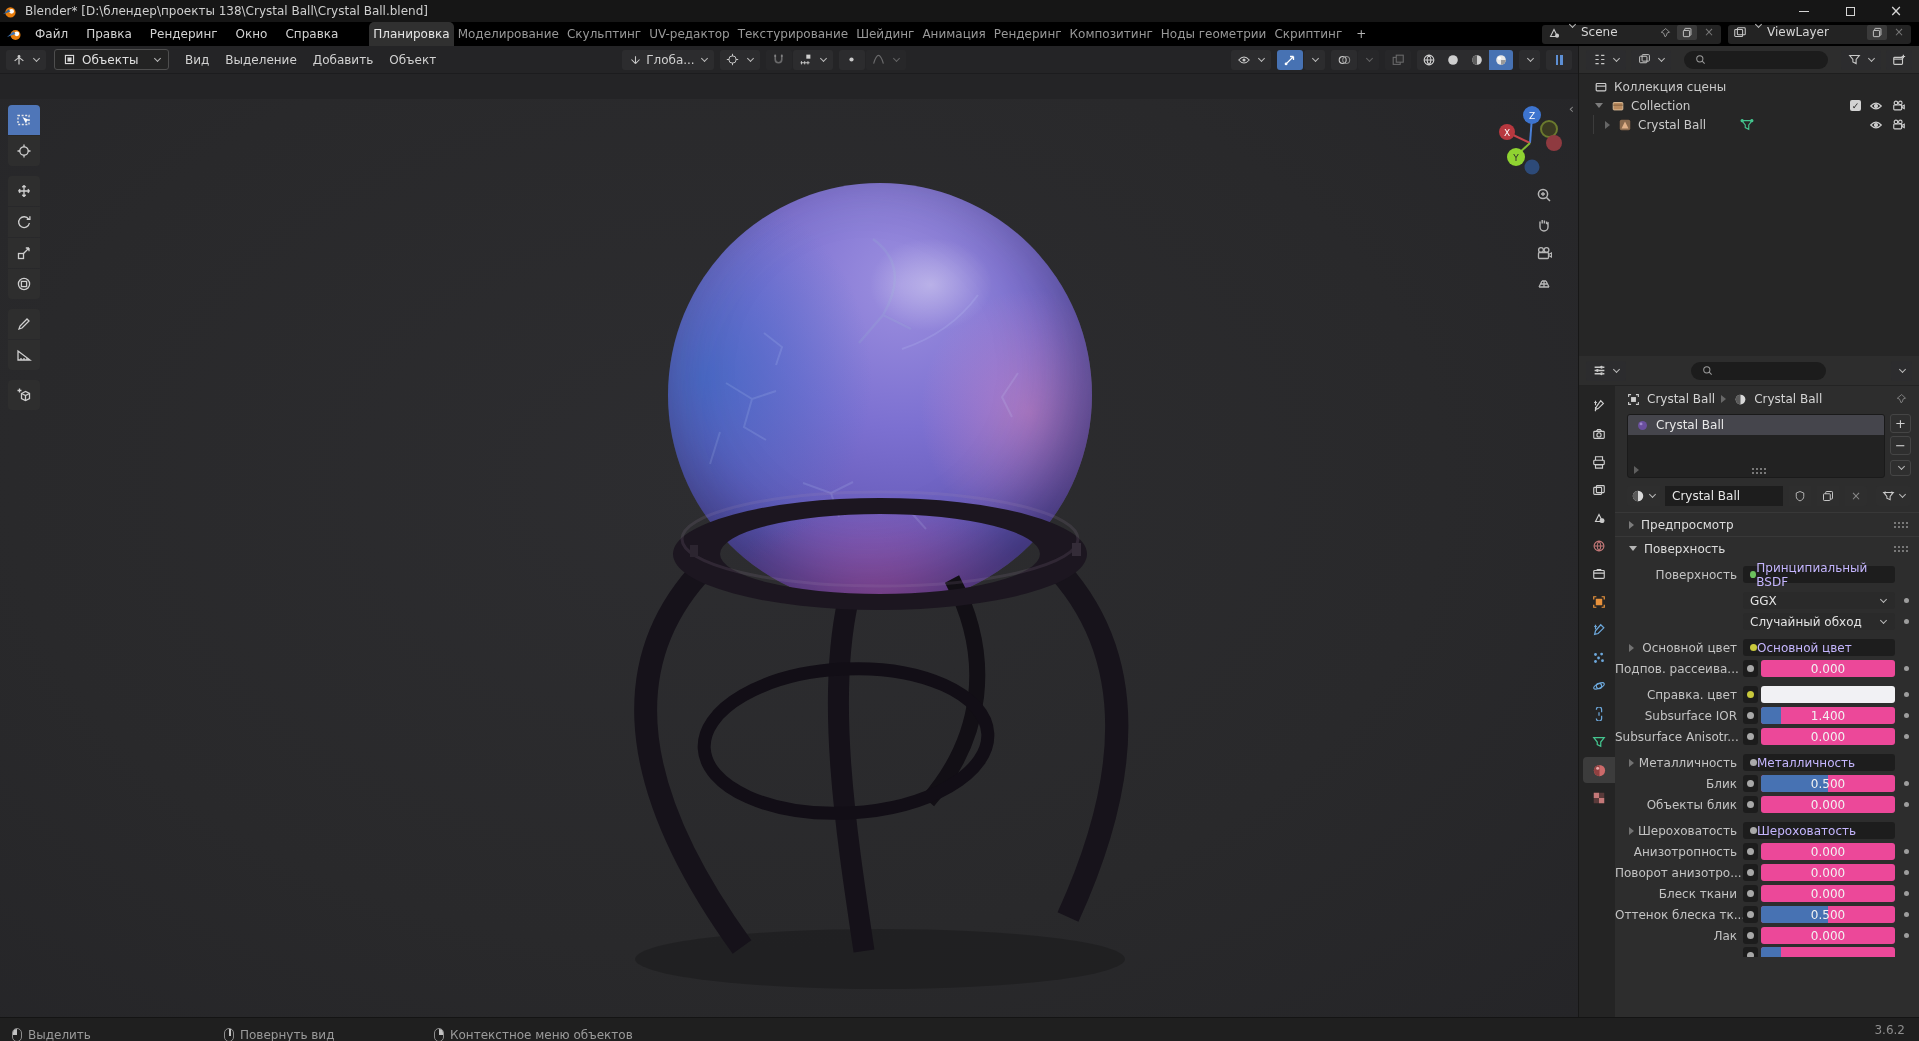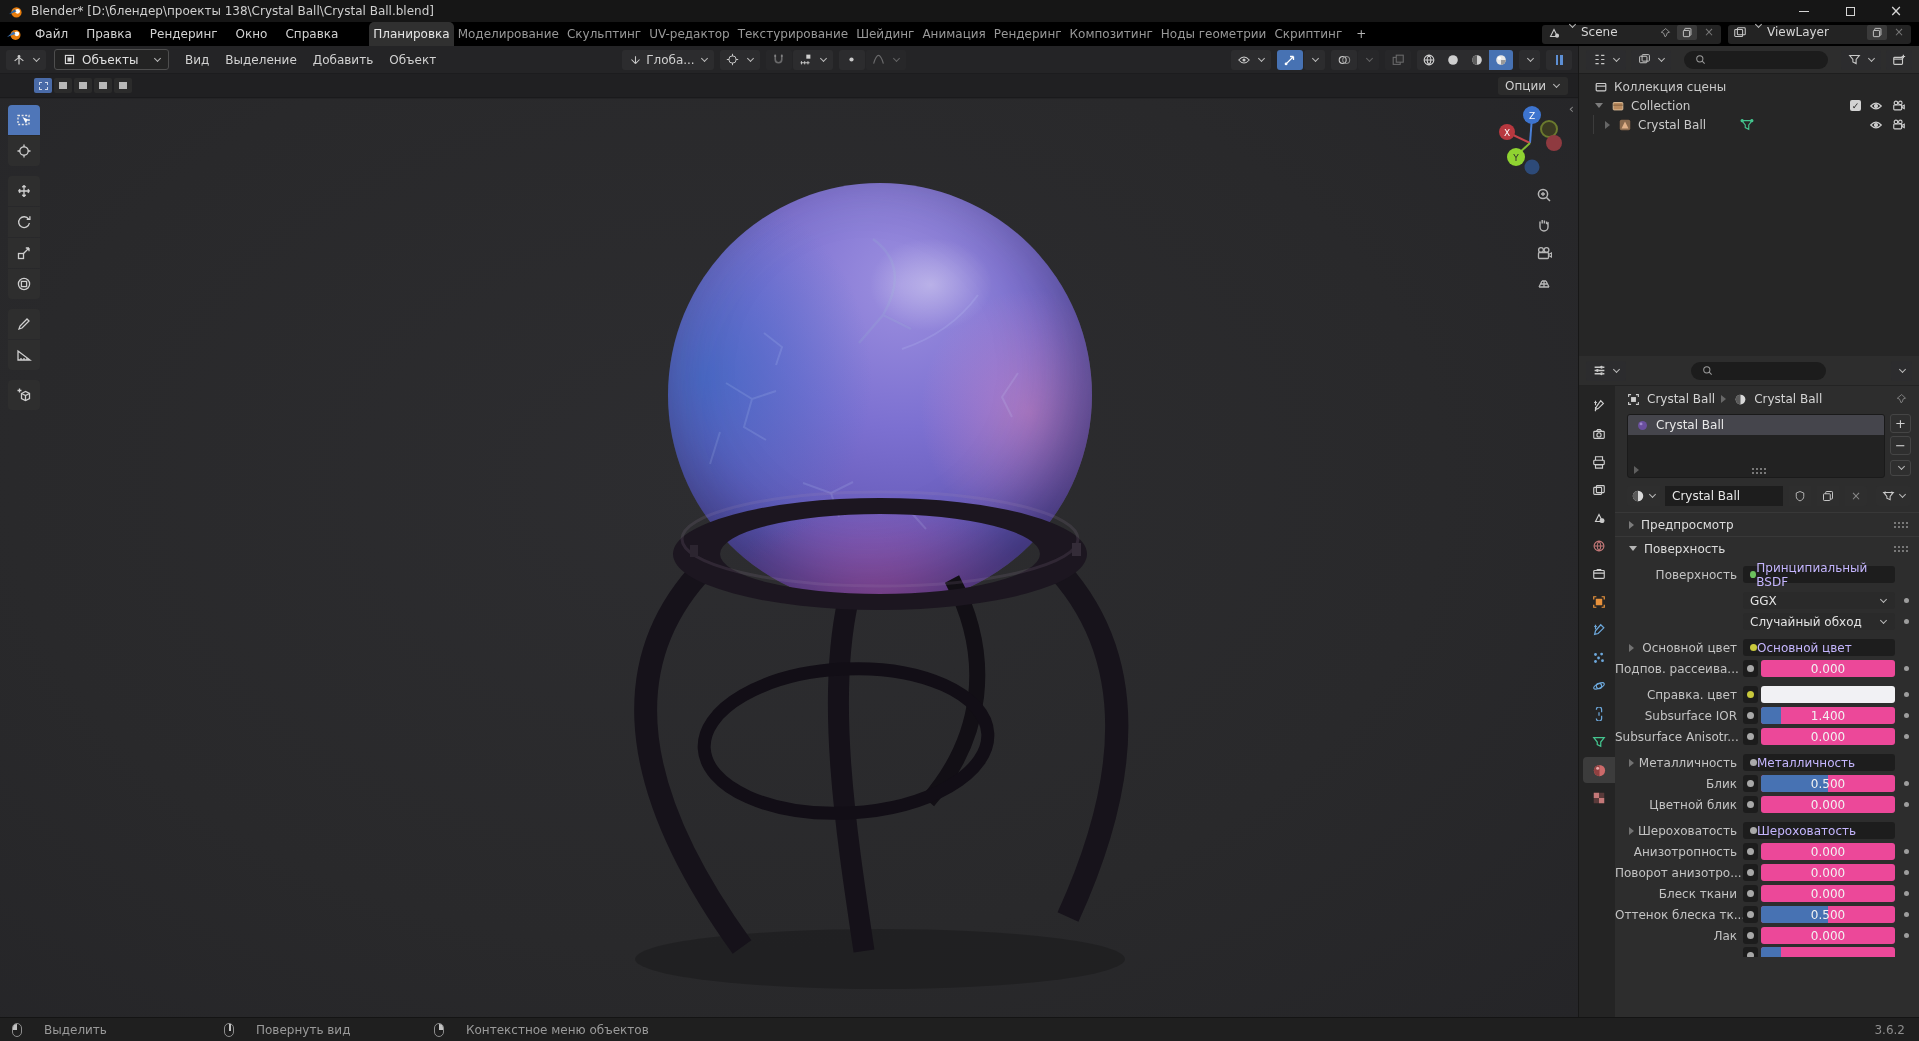--- a/index.html
+++ b/index.html
@@ -9,21 +9,21 @@
   .row { display:flex; align-items:center; }
   .icon { display:inline-flex; align-items:center; justify-content:center; width:16px; height:16px; flex:none; }
   .icon svg { display:block; }
   .chev { width:5px; height:5px; border-right:1.4px solid #b9b9b9; border-bottom:1.4px solid #b9b9b9; transform:rotate(45deg); margin:-3px 2px 0 4px; flex:none; }
   .dim { opacity:.42; }
   .tri-r { width:0;height:0;border-left:5px solid #909090;border-top:4px solid transparent;border-bottom:4px solid transparent; flex:none;}
   .tri-d { width:0;height:0;border-top:5px solid #b5b5b5;border-left:4px solid transparent;border-right:4px solid transparent; flex:none;}
   .grip { width:16px;height:7px;background-image:radial-gradient(#787878 1px, transparent 1.3px);background-size:4px 4px; flex:none;}
 
   
-  .titlebar { position:absolute; left:0; top:0; width:100%; height:22px; background:#161616; display:flex; align-items:center; padding-left:7px; gap:8px; color:#cfcfcf; }
+  .titlebar { position:absolute; left:0; top:0; width:100%; height:22px; background:#161616; display:flex; align-items:center; padding-left:1px; gap:8px; color:#cfcfcf; }
   .winctrls { margin-left:auto; display:flex; height:22px; }
   .winbtn { width:46px; height:22px; display:flex; align-items:center; justify-content:center; color:#d5d5d5; }
   .winbtn .minline { width:10px; height:1px; background:#d5d5d5; }
   .winbtn .maxrect { width:9px; height:9px; border:1px solid #d5d5d5; }
   .winbtn.close { font-size:15px; }
 
   
   .menubar { position:absolute; left:0; top:22px; width:100%; height:24px; background:#000000; display:flex; align-items:stretch; padding-left:6px; }
   .menubar .blogo { align-self:center; margin-right:4px; }
   .menu-item { display:flex; align-items:center; padding:0 9px; color:#d2d2d2; }
@@ -144,21 +144,21 @@
   .decor { width:5px; height:5px; border-radius:50%; background:#9d9d9d; margin-left:9px; flex:none; }
   .decor.hidden { visibility:hidden; }
   .vecstack { flex:1; display:flex; flex-direction:column; gap:1px; }
   .vecrow { display:flex; align-items:center; }
   .vecrow .slider { height:16px; border-radius:0; }
   .vecrow:first-child .slider { border-radius:3px 3px 0 0; }
   .vecrow:last-child .slider { border-radius:0 0 3px 3px; }
 
   
   .statusbar { position:absolute; left:0; top:1017px; width:100%; height:24px; background:#1f1f1f; border-top:1px solid #141414; color:#9a9a9a; }
-  .hint { position:absolute; top:0; height:24px; display:flex; align-items:center; gap:22px; }
+  .hint { position:absolute; top:0; height:24px; display:flex; align-items:flex-end; gap:6px; }
   .mouse { width:10px; height:14px; border:1px solid #8d8d8d; border-radius:5px 5px 5px 5px; position:relative; flex:none; }
   .mouse i { position:absolute; background:#c2c2c2; }
   .mouse.l i { left:0; top:0; width:4px; height:6px; border-radius:4px 0 0 0; }
   .mouse.m i { left:3.5px; top:0; width:2.5px; height:7px; }
   .mouse.r i { right:0; top:0; width:4px; height:6px; border-radius:0 4px 0 0; }
   .version { position:absolute; right:14px; top:0; height:24px; display:flex; align-items:center; color:#8d8d8d; }
 </style>
 </head>
 <body>
 
@@ -420,43 +420,20 @@
         <div class="hbtn">
             <span class="chev"></span>
           </div>
         <div class="pausebtn">
             <i></i>
             <i></i>
           </div>
       </div>
     </div>
 
-    <div class="vtools">
-      <div class="selmodes" id="selmodes">
-          <div class="smbtn active">
-            <span class="dashsq"></span>
-          </div>
-          <div class="smbtn">
-            <span class="solsq"></span>
-          </div>
-          <div class="smbtn">
-            <span class="solsq"></span>
-          </div>
-          <div class="smbtn">
-            <span class="solsq"></span>
-          </div>
-          <div class="smbtn">
-            <span class="solsq"></span>
-          </div>
-        </div>
-      <div class="optbtn">
-        <span>Опции</span>
-        <span class="chev"></span>
-      </div>
-    </div>
 
     <div class="canvas">
 
       <div class="ball">
         <svg viewBox="0 0 424 424">
           <path d="M58 200 l26 16 -8 28 22 13 m-14 -41 24 -8 m-56 41 -10 32 M135 300 l28 10 8 24 m-8-24 22-11 M240 326 l18 20 M350 190 l-16 24 10 20 M310 112 q-28 38 -76 54 M96 150 l18 14 -6 18" fill="none" stroke="#cfe0ff" stroke-opacity="0.14" stroke-width="2"></path>
           <path d="M205 56 q38 28 10 76 l-24 28 m24-28 28 14" fill="none" stroke="#9fd8cf" stroke-opacity="0.12" stroke-width="2.5"></path>
         </svg>
       </div>
 
@@ -1064,21 +1041,21 @@
               <div class="socket">
                 <span class="sockdot" style="background: rgb(168, 168, 168);"></span>
               </div>
               <div class="slider">
                 <div class="fill" style="width: 50%;"></div>
                 <div class="val">0.500</div>
               </div>
               <span class="decor"></span>
             </div>
             <div class="prop-row">
-              <div class="prop-label">Цветной блик</div>
+              <div class="prop-label">Объекты блик</div>
               <div class="socket">
                 <span class="sockdot" style="background: rgb(168, 168, 168);"></span>
               </div>
               <div class="slider">
                 <div class="fill" style="width: 0%;"></div>
                 <div class="val">0.000</div>
               </div>
               <span class="decor"></span>
             </div>
             <div class="prop-gap"></div>

